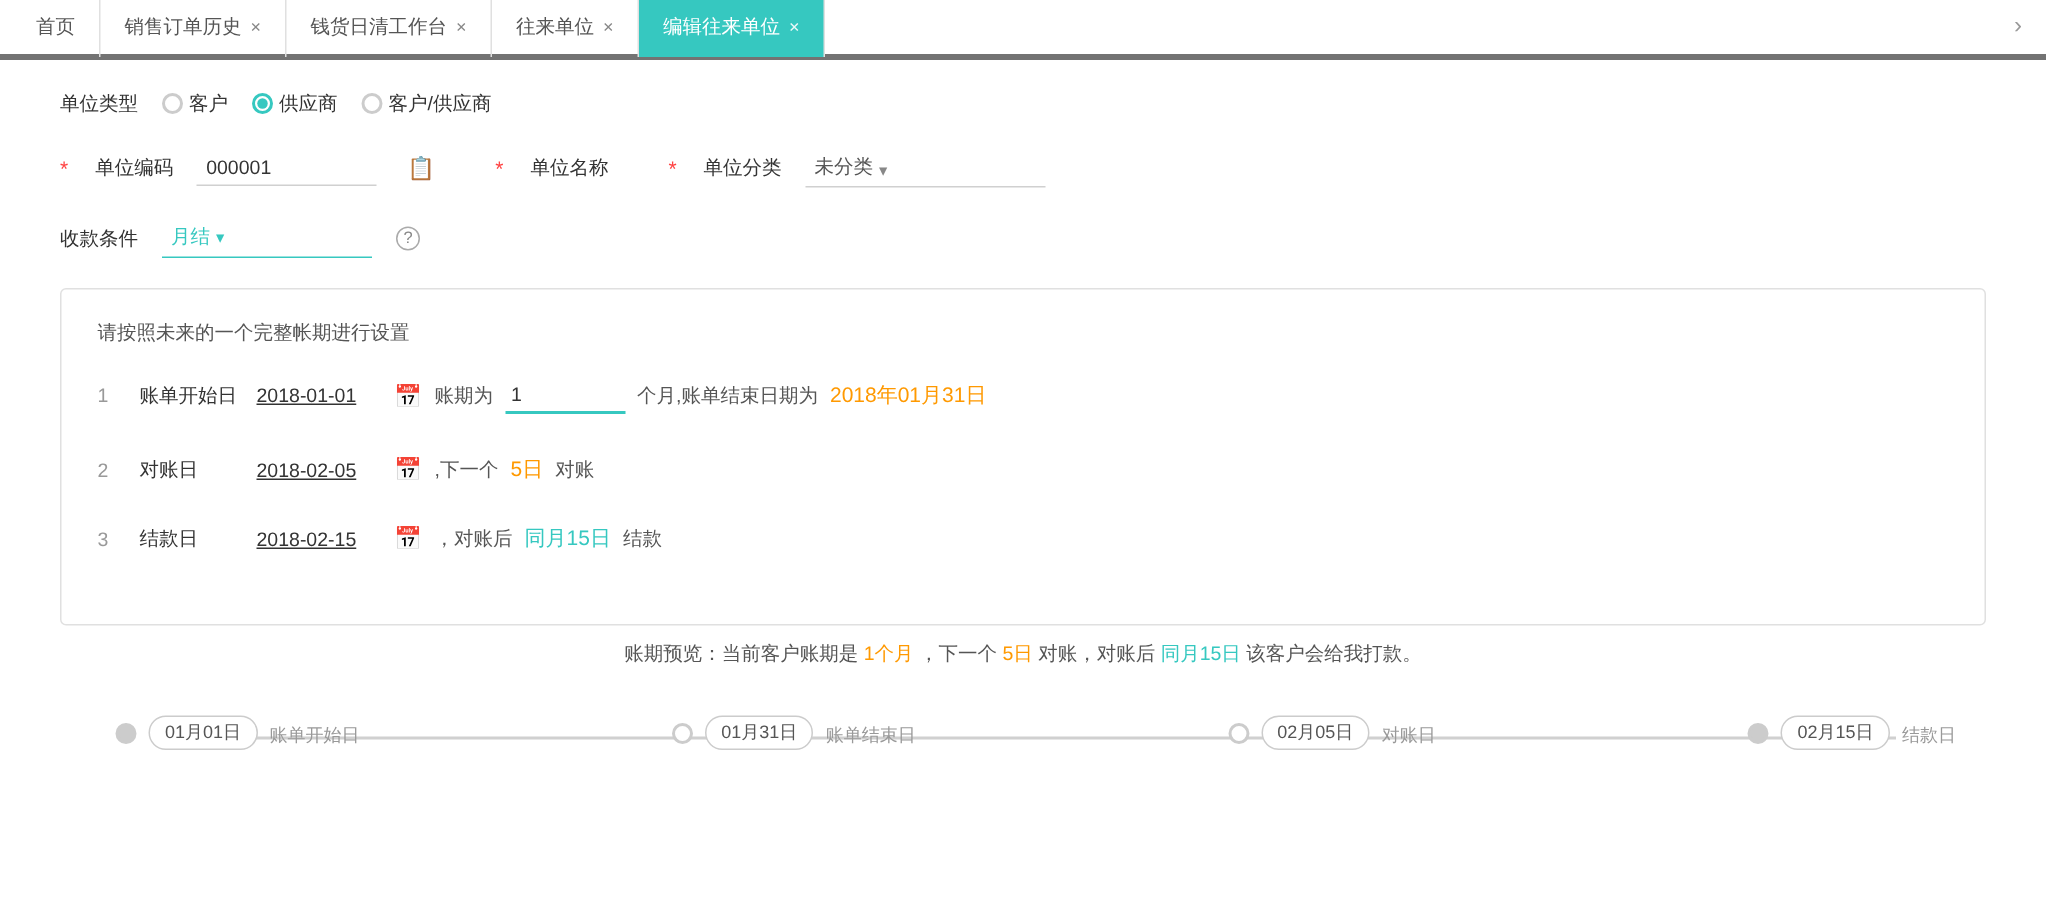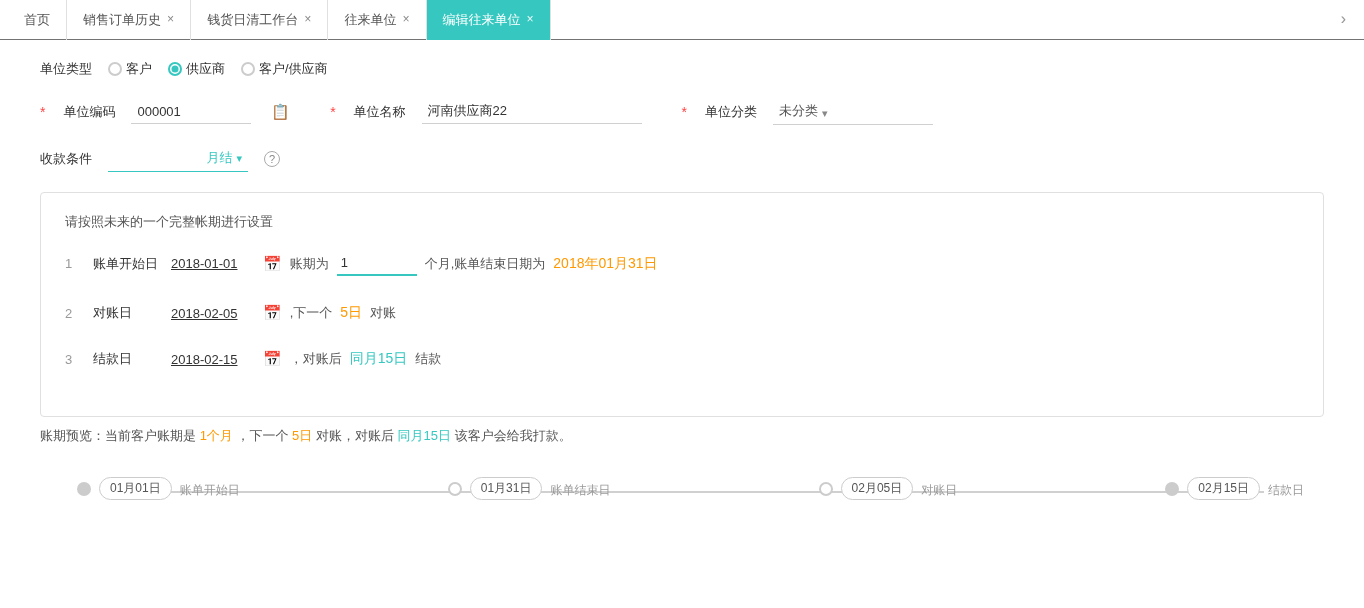--- a/index.html
+++ b/index.html
@@ -3,24 +3,23 @@
   <meta charset="utf-8">
   <style>
     * { box-sizing: border-box; margin: 0; padding: 0; }
     body { font-family: 'Microsoft YaHei', Arial, sans-serif; font-size: 14px; color: #333; background: #f5f5f5; }
 
     
     .tabs-bar {
       display: flex;
       align-items: center;
       background: #fff;
-      border-bottom: 1px solid #737373;
+      border-bottom: 4px solid #737373;
       height: 40px;
       padding: 0 8px;
-      font-family: Liberation Mono, monospace;
     }
     .tab-item {
       display: flex;
       align-items: center;
       padding: 0 16px;
       height: 40px;
       cursor: pointer;
       font-size: 13px;
       color: #555;
       border-right: 1px solid #e0e0e0;
@@ -233,20 +232,21 @@
       outline: none;
       background: transparent;
     }
 
     
     .preview-text {
       font-size: 13px;
       color: #555;
       margin-bottom: 20px;
       line-height: 1.8;
+      text-align: center;
     }
 
     
     .timeline-container {
       display: flex;
       align-items: flex-start;
       padding: 10px 20px;
       position: relative;
     }
     .timeline-line {
@@ -349,33 +349,32 @@
   </div>
 
   <div class="form-row">
     <span class="required-star">*</span>
     <span class="form-label">单位编码</span>
     <input class="input-field narrow" type="text" value="000001" style="">
     <span class="calendar-icon">📋</span>
 
     <span style="margin-left:24px;" class="required-star">*</span>
     <span class="form-label">单位名称</span>
-    <input class="input-field wide" type="text" value="河南供应商22" style="">
 
     <span style="margin-left:24px;" class="required-star">*</span>
     <span class="form-label">单位分类</span>
     <div class="select-wrap-gray" style="width:160px;">
       <span class="select-text-gray">未分类</span>
       <span class="select-arrow-gray">▾</span>
     </div>
   </div>
 
   <div class="form-row">
     <span class="form-label">收款条件</span>
-    <div class="select-wrap" style="width:140px;justify-content:flex-end;">
+    <div class="select-wrap" style="width:140px;">
       <span class="select-text">月结</span>
       <span class="select-arrow">▾</span>
     </div>
     <span class="help-icon">?</span>
   </div>
 
   <div class="panel-box">
     <p class="panel-title">请按照未来的一个完整帐期进行设置</p>
 
     <div class="setting-row">

